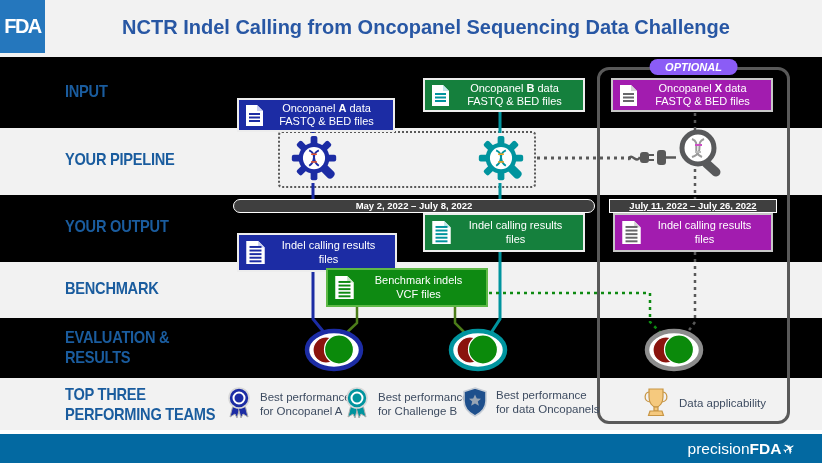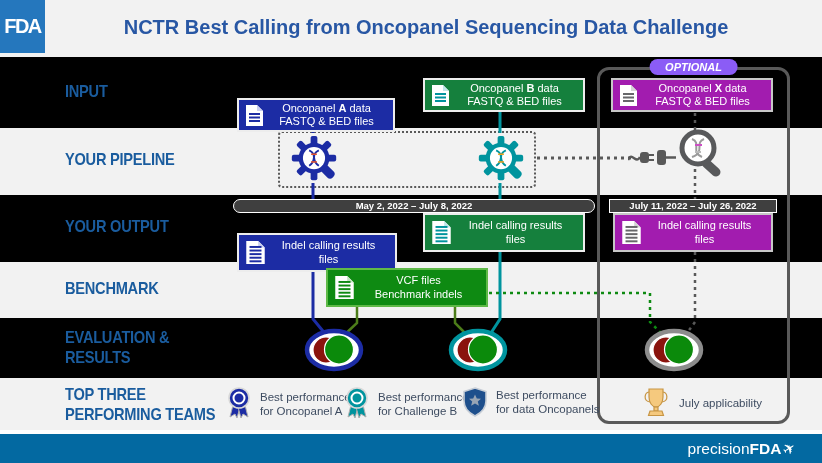--- a/index.html
+++ b/index.html
@@ -57,21 +57,21 @@
   <div class="hdr"></div>
   <div class="row row-dark" style="top:57px;height:71px;"></div>
   <div class="row row-light" style="top:128px;height:67px;"></div>
   <div class="row row-dark" style="top:195px;height:67px;"></div>
   <div class="row row-light" style="top:262px;height:56px;"></div>
   <div class="row row-dark" style="top:318px;height:60px;"></div>
   <div class="row row-light" style="top:378px;height:52px;"></div>
   <div class="white-gap"></div>
 
   <div class="fda-logo">FDA</div>
-  <div class="title">NCTR Best Calling from Oncopanel Sequencing Data Challenge</div>
+  <div class="title">NCTR Indel Calling from Oncopanel Sequencing Data Challenge</div>
 
   <div class="row-label" style="top:82px;">INPUT</div>
   <div class="row-label" style="top:150px;">YOUR PIPELINE</div>
   <div class="row-label" style="top:217px;">YOUR OUTPUT</div>
   <div class="row-label" style="top:279px;">BENCHMARK</div>
   <div class="row-label" style="top:328px;">
     <div>EVALUATION &amp;</div>
     <div>RESULTS</div>
   </div>
   <div class="row-label" style="top:385px;">
@@ -216,21 +216,21 @@
     <circle cx="26" cy="22" r="16" fill="#fff" stroke="#58595B" stroke-width="5"></circle>
     <g stroke="#9B9B9B" stroke-width="2" fill="none">
       <path d="M20,13 C30,17 18,26 30,31"></path>
         <path d="M32,13 C22,17 34,26 20,31"></path>
     </g>
     <line x1="23" y1="19" x2="30" y2="19" stroke="#CC4FC4" stroke-width="2"></line>
     <line x1="23" y1="26" x2="29" y2="26" stroke="#B9B9B9" stroke-width="2"></line>
   </svg>
 
   <div class="banner" style="left:233px;top:199px;width:360px;height:12px;border-radius:7px;">May 2, 2022 – July 8, 2022</div>
-  <div class="banner" style="left:609px;top:199px;width:166px;height:12px;">July 11, 2022 – July 26, 2022</div>
+  <div class="banner" style="left:609px;top:199px;width:166px;height:12px;text-decoration:underline;">July 11, 2022 – July 26, 2022</div>
 
   <div class="box box-a" style="left:237px;top:213px;width:160px;height:39px;">
     <svg width="21" height="25" viewBox="0 0 19 23">
       <path d="M1,1 h11 l6,6 v15 h-17 z" fill="#fff"></path>
       <path d="M12,1 l6,6 h-6 z" fill="#C9CFF0"></path>
       <g fill="#1C2CA4">
           <rect x="4" y="5.5" width="11" height="1.8"></rect>
           <rect x="4" y="8.8" width="11" height="1.8"></rect>
           <rect x="4" y="12.1" width="11" height="1.8"></rect>
           <rect x="4" y="15.4" width="11" height="1.8"></rect>
@@ -283,22 +283,22 @@
       <path d="M12,1 l6,6 h-6 z" fill="#C4E4C2"></path>
       <g fill="#0E8A12">
           <rect x="4" y="5.5" width="11" height="1.8"></rect>
           <rect x="4" y="8.8" width="11" height="1.8"></rect>
           <rect x="4" y="12.1" width="11" height="1.8"></rect>
           <rect x="4" y="15.4" width="11" height="1.8"></rect>
           <rect x="4" y="18.7" width="11" height="1.8"></rect>
         </g>
     </svg>
     <div class="txt">
-      <div>VCF files</div>
-        <div>Benchmark indels</div>
+      <div>Benchmark indels</div>
+        <div>VCF files</div>
     </div>
   </div>
 
   <svg class="icon-abs" style="left:302px;top:327px;" width="64" height="46" viewBox="0 0 64 46">
     <ellipse cx="32" cy="23" rx="27" ry="19" fill="#fff" stroke="#1C2CA4" stroke-width="4.5"></ellipse>
     <circle cx="24" cy="23" r="13" fill="#8A130D" stroke="#fff" stroke-width="1.2"></circle>
     <circle cx="37" cy="22.5" r="14.5" fill="#0B8A0B" stroke="#fff" stroke-width="1.2"></circle>
   </svg>
   <svg class="icon-abs" style="left:446px;top:327px;" width="64" height="46" viewBox="0 0 64 46">
     <ellipse cx="32" cy="23" rx="27" ry="19" fill="#fff" stroke="#00949E" stroke-width="4.5"></ellipse>
@@ -349,21 +349,21 @@
     <svg width="30" height="34" viewBox="0 0 30 34">
       <g fill="#F5C97E" stroke="#C79544" stroke-width="1.2">
         <path d="M9,6 c-6,0 -7,9 0,10" fill="none"></path>
         <path d="M21,6 c6,0 7,9 0,10" fill="none"></path>
         <path d="M8,3 h14 v8 c0,6 -3.5,10 -7,10 c-3.5,0 -7,-4 -7,-10 z"></path>
         <rect x="13" y="21" width="4" height="4"></rect>
         <path d="M9,25 h12 l1.5,4.5 h-15 z"></path>
       </g>
     </svg>
     <div class="atxt" style="align-self:center;">
-      <div>July applicability</div>
+      <div>Data applicability</div>
     </div>
   </div>
 
   <div class="footer">
     <span>
       <span style="font-weight:400;">precision</span><span style="font-weight:700;">FDA</span>
     </span>
     <span class="plane">✈</span>
   </div>
 

